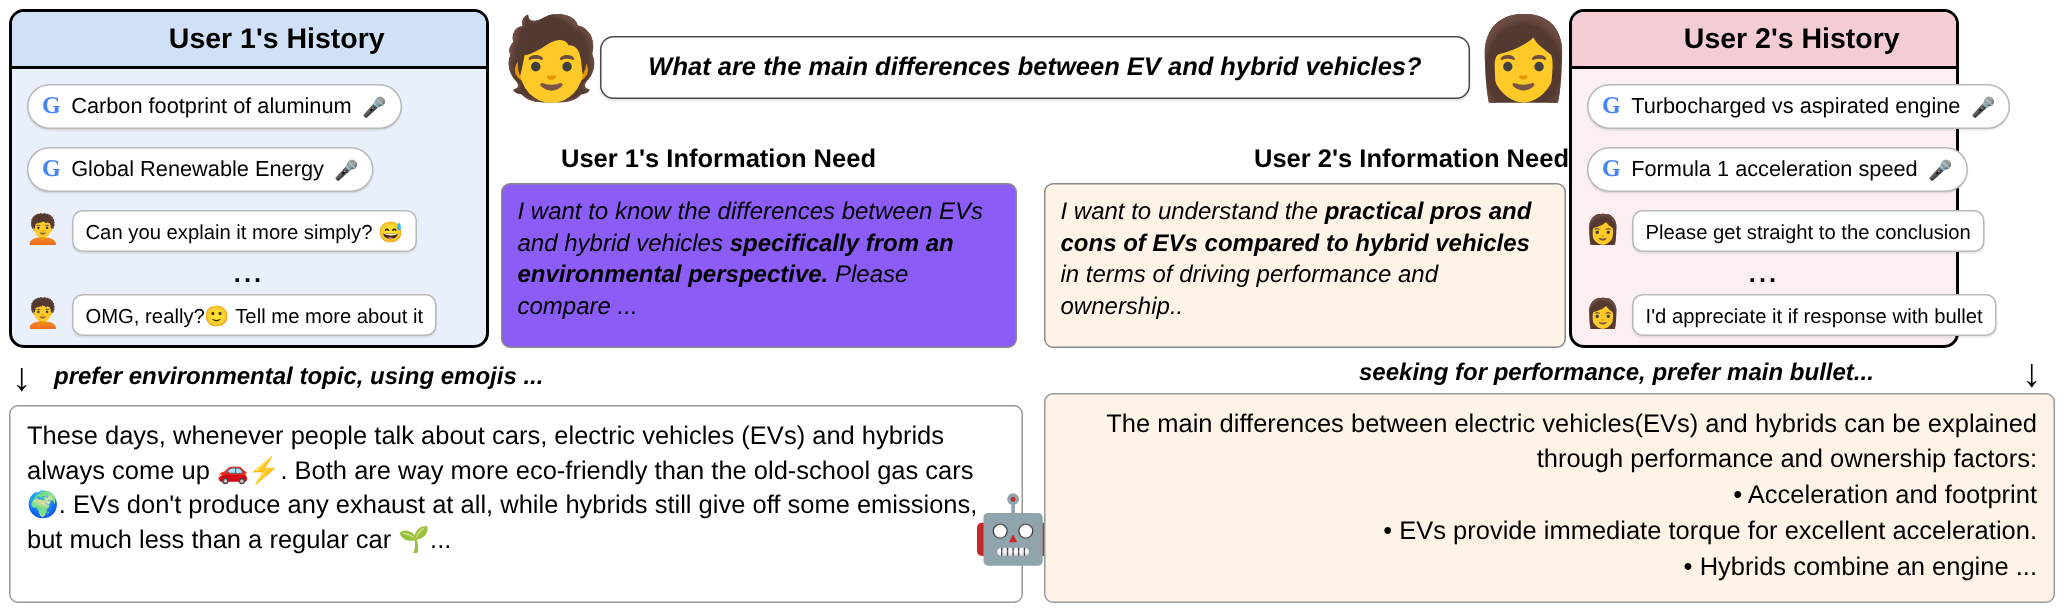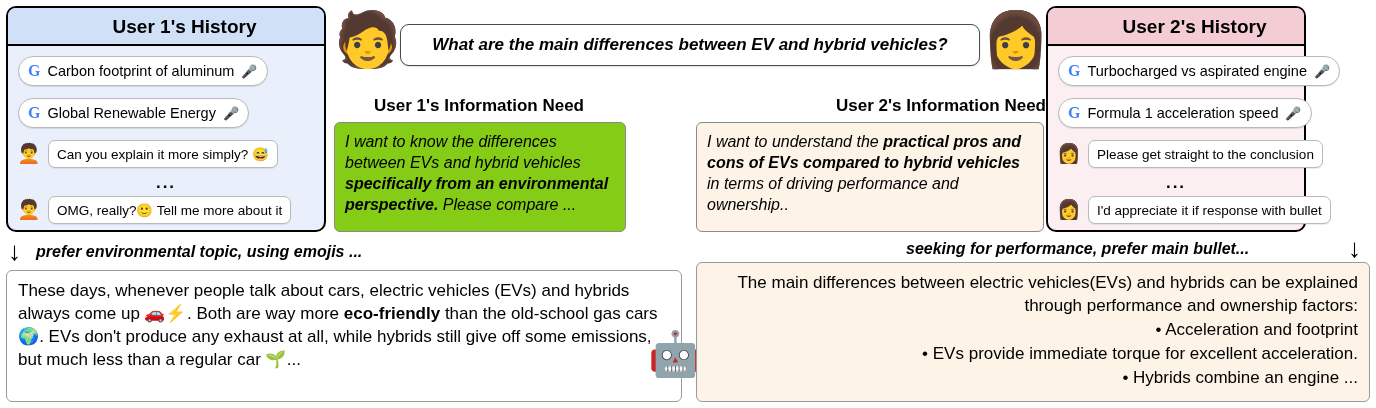--- a/index.html
+++ b/index.html
@@ -170,23 +170,23 @@
     border-radius: 6px;
     box-sizing: border-box;
     padding: 8px 10px;
     font-style: italic;
     font-size: 16px;
     line-height: 1.32;
   }
   .need-box.left {
     left: 334px;
     top: 122px;
-    width: 292px;
+    width: 344px;
     height: 110px;
-    background: #84cc16;
+    background: #8b5cf6;
   }
   .need-box.right {
     left: 696px;
     top: 122px;
     width: 348px;
     height: 110px;
     background: #fdf3e6;
   }
   .need-box b { font-weight: bold; font-style: italic; }
 
@@ -223,21 +223,21 @@
     background: #ffffff;
   }
   .response-box.right {
     left: 696px;
     top: 262px;
     width: 674px;
     height: 140px;
     background: #fdf3e6;
     text-align: right;
   }
-  .response-box b { font-weight: bold; margin-top: 26px; }
+  .response-box b { font-weight: normal; margin-top: 26px; }
   .bullet-l1 {
     margin: 1px 0 0 14px;
   }
   .bullet-l2 {
     margin: 1px 0 0 38px;
   }
   .robot {
     position: absolute;
     left: 648px;
     top: 332px;

